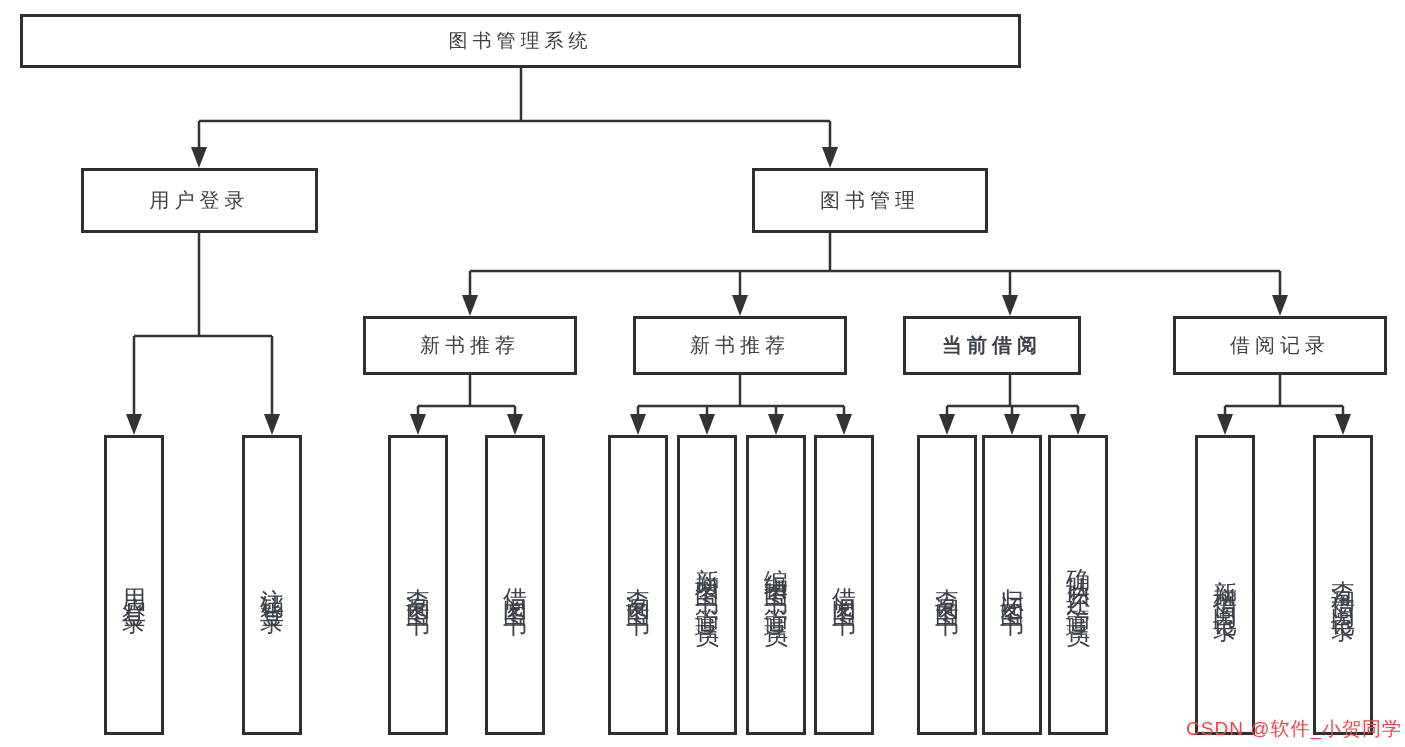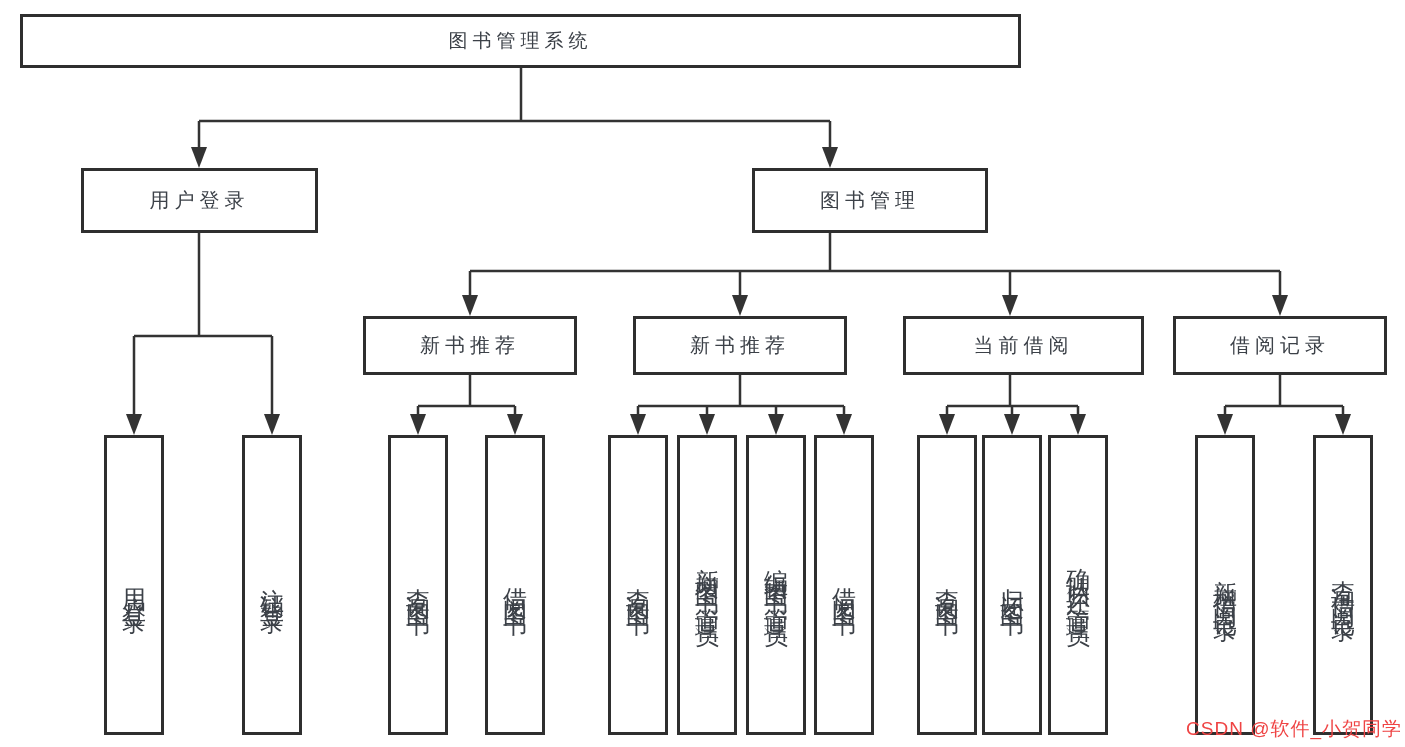--- a/index.html
+++ b/index.html
@@ -56,21 +56,21 @@
     color: #ef4444;
     white-space: nowrap;
   }
 
   
   .n-root  { left: 20px;  top: 14px;  width: 1001px; height: 54px; }
   .n-l2a   { left: 81px;  top: 168px; width: 237px;  height: 65px; }
   .n-l2b   { left: 752px; top: 168px; width: 236px;  height: 65px; }
   .n-l3a   { left: 363px; top: 316px; width: 214px;  height: 59px; }
   .n-l3b   { left: 633px; top: 316px; width: 214px;  height: 59px; }
-  .n-l3c   { left: 903px; top: 316px; width: 241px;  height: 59px; }
+  .n-l3c   { left: 903px; top: 316px; width: 178px;  height: 59px; font-weight: bold; }
   .n-l3d   { left: 1173px;top: 316px; width: 214px;  height: 59px; }
   .leaf    { top: 435px; width: 60px; height: 300px; }
   .n-lf1  { left: 104px; }
   .n-lf2  { left: 242px; }
   .n-lf3  { left: 388px; }
   .n-lf4  { left: 485px; }
   .n-lf5  { left: 608px; }
   .n-lf6  { left: 677px; }
   .n-lf7  { left: 746px; }
   .n-lf8  { left: 814px; }

